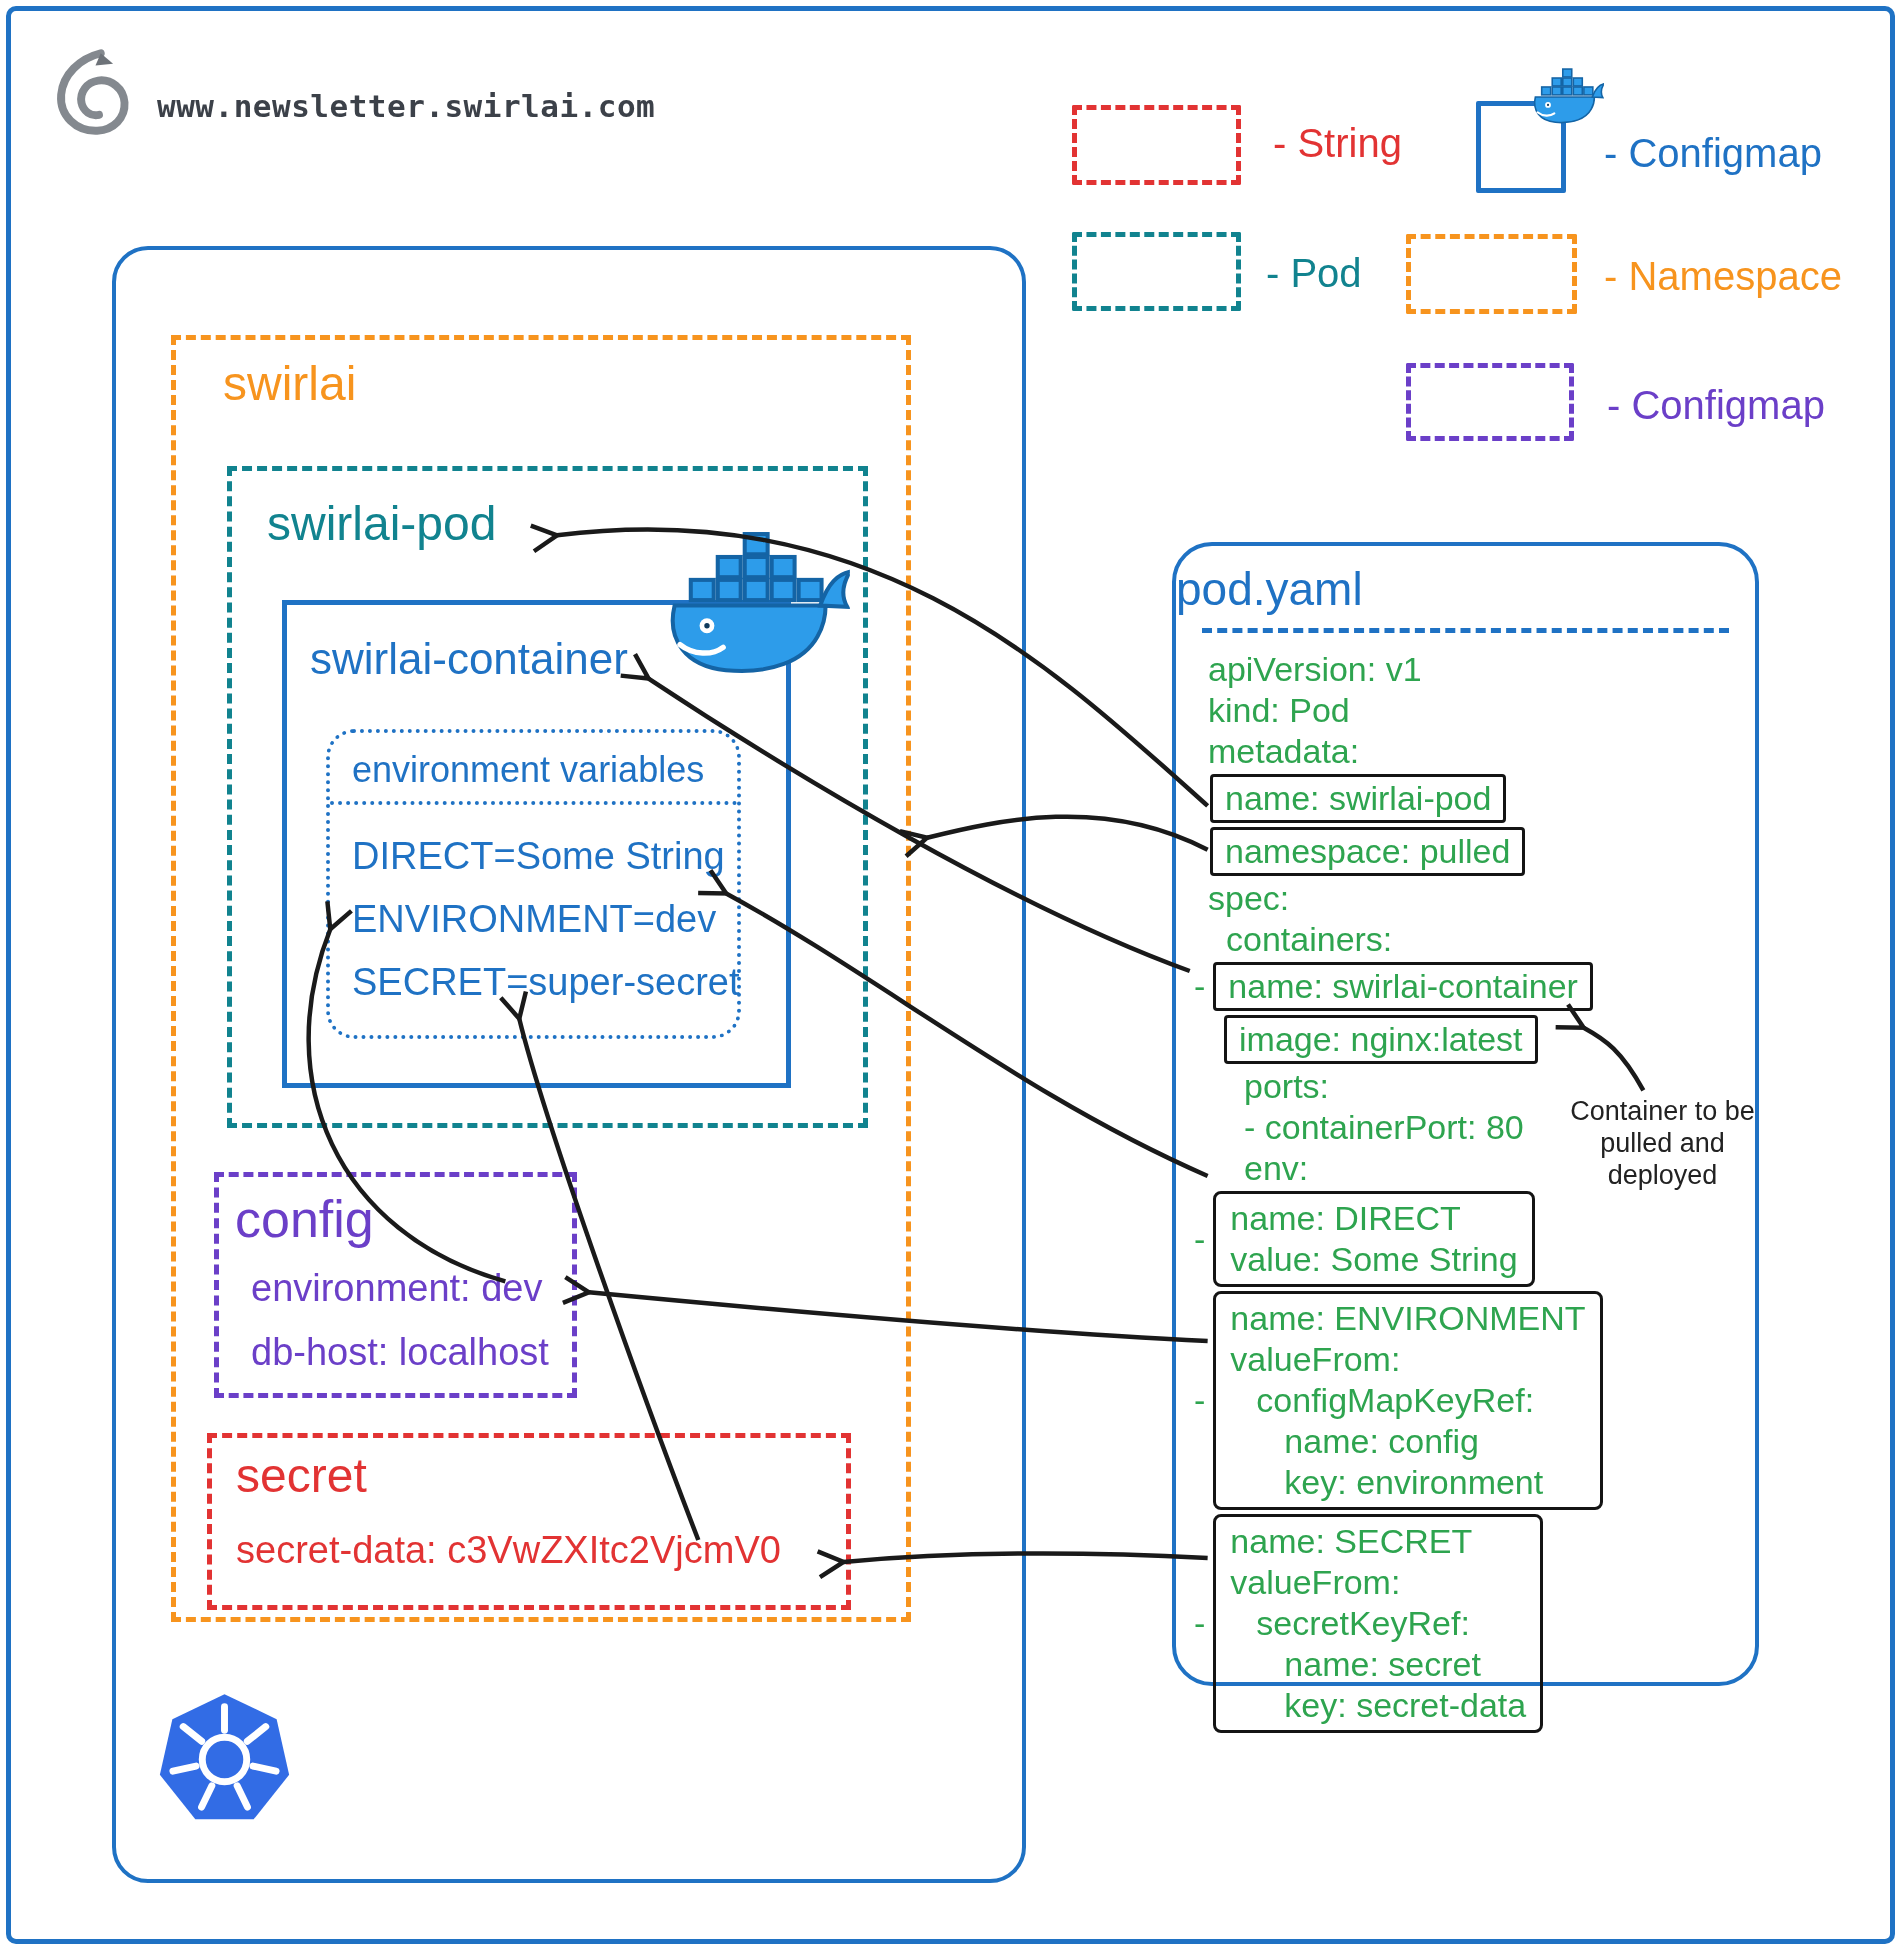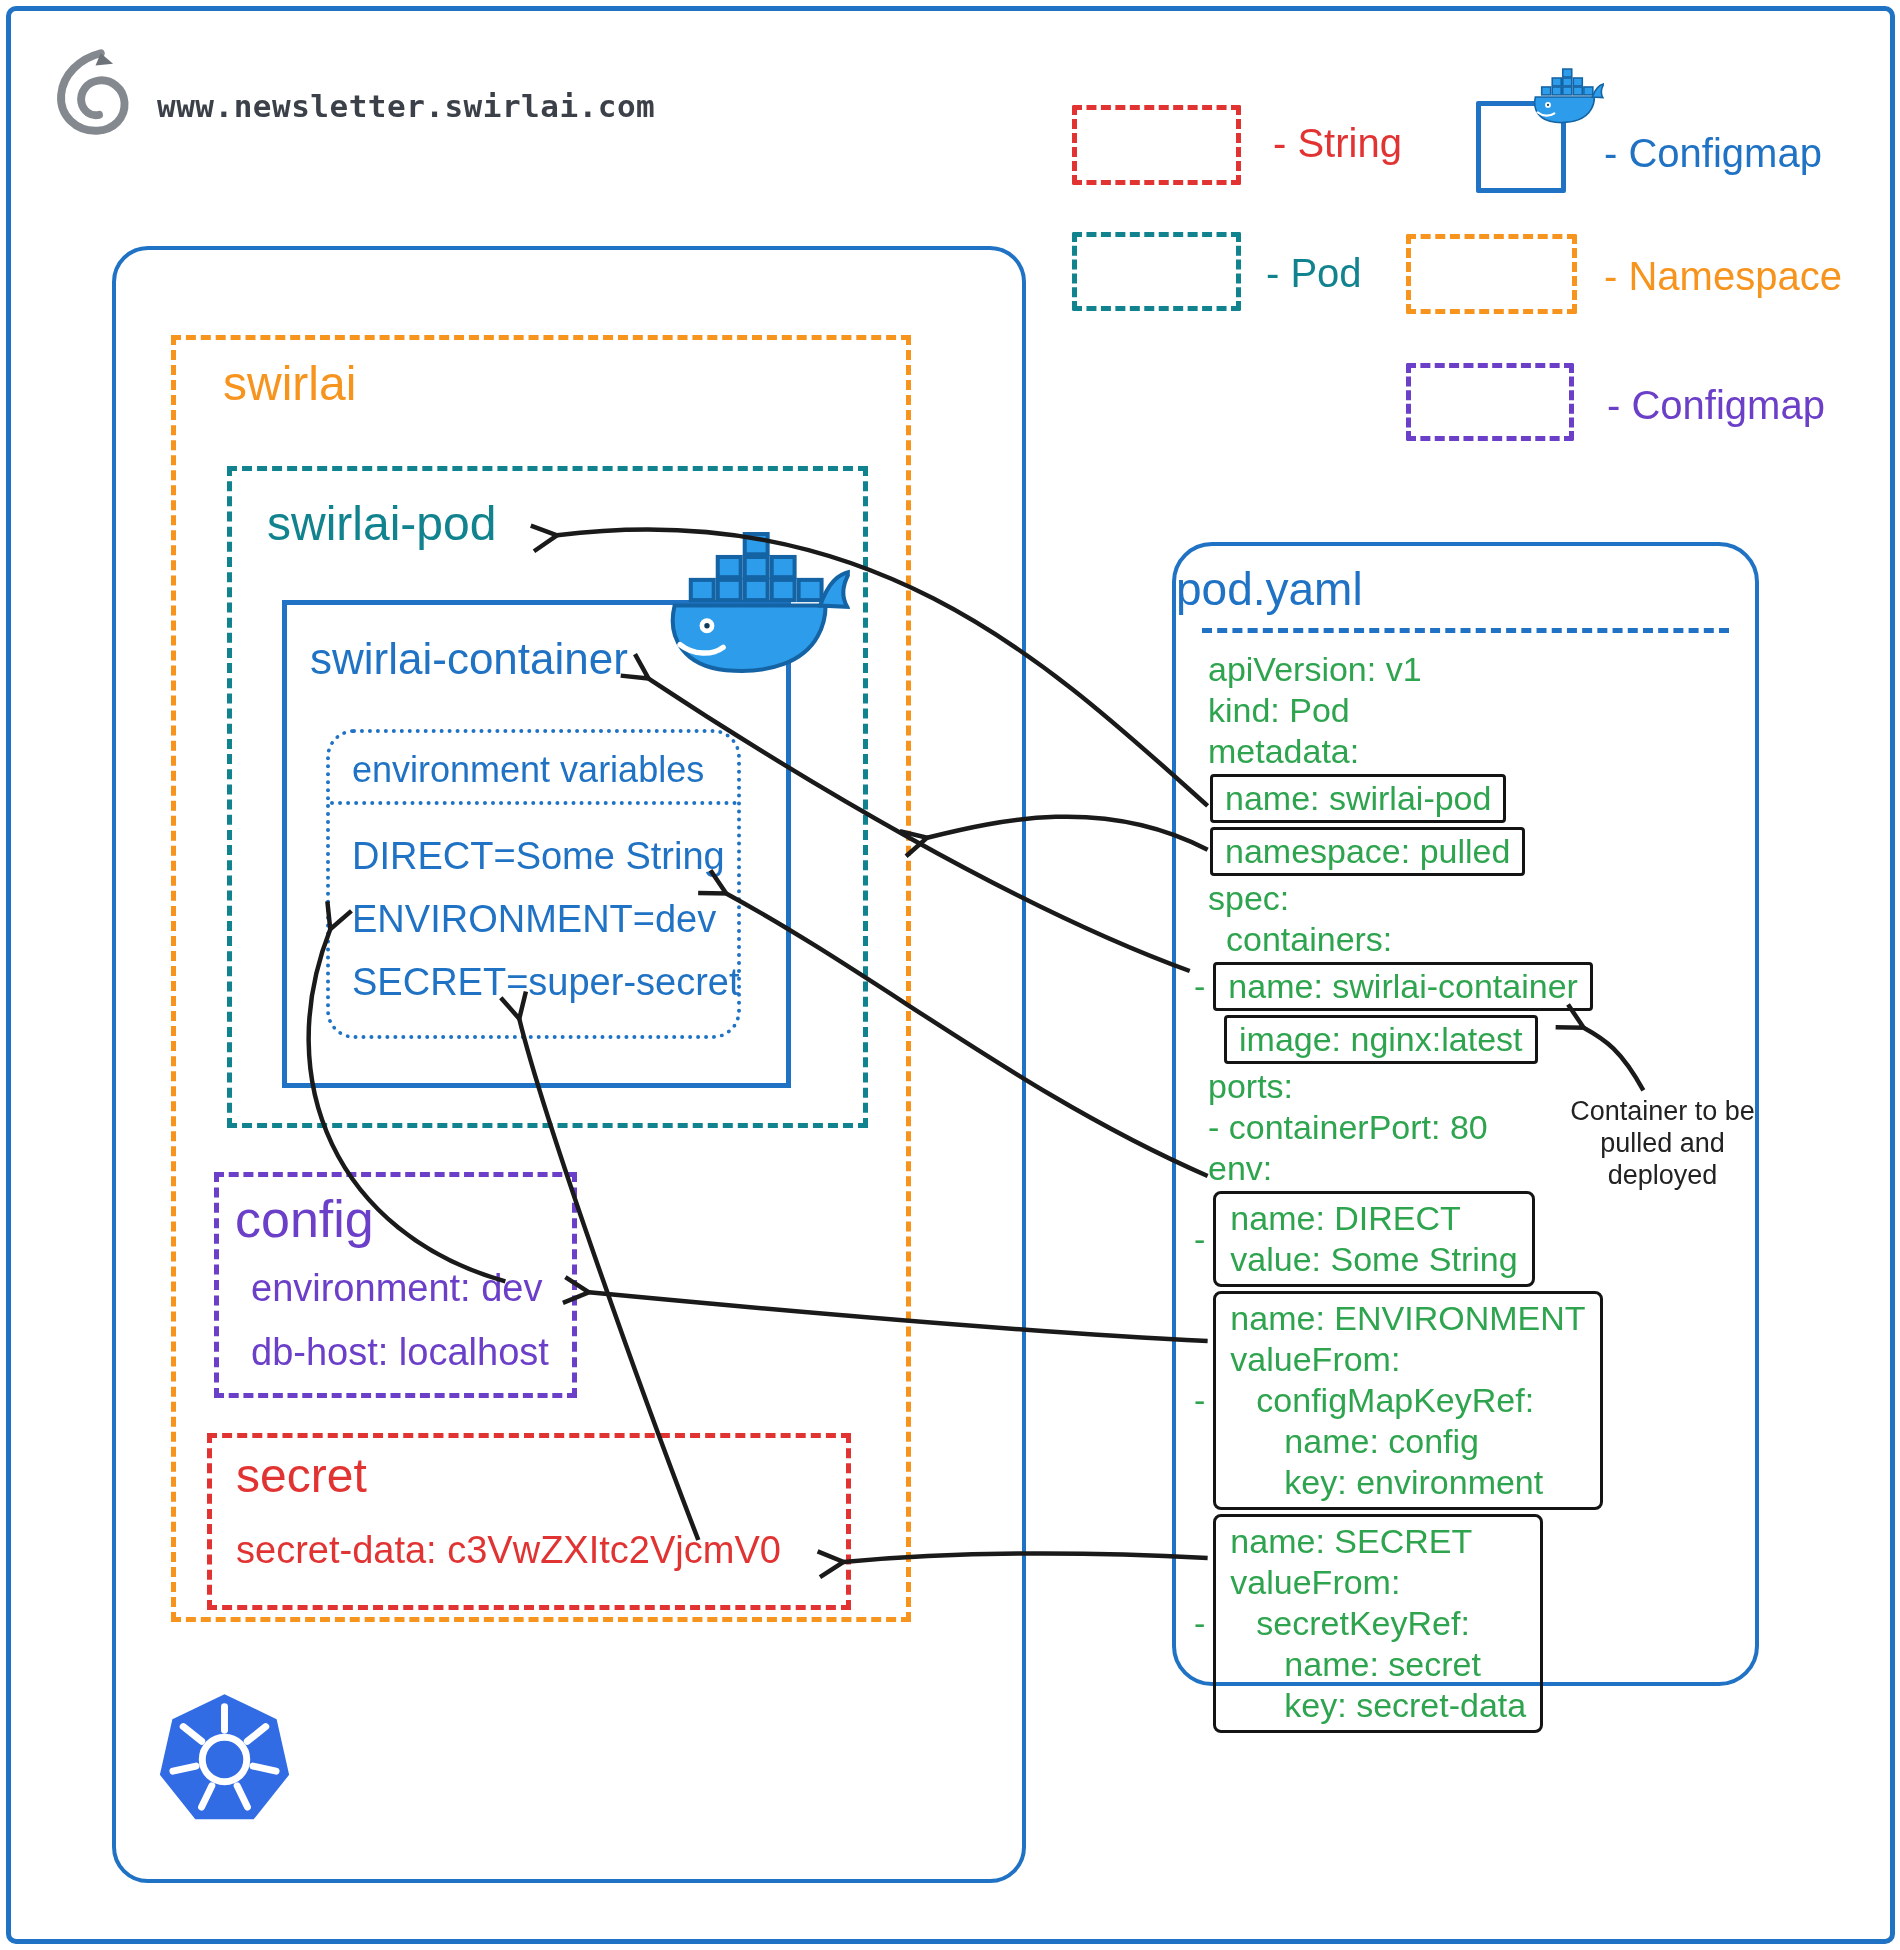--- a/index.html
+++ b/index.html
@@ -58,21 +58,21 @@
 
   .k8s-logo{position:absolute;left:155px;top:1690px;width:139px;height:139px;}
 
   
   .yaml-panel{position:absolute;left:1172px;top:542px;width:587px;height:1144px;border:4px solid var(--blue);border-radius:40px;}
   .yaml-title{margin-top:16px;text-align:left;font-size:46px;color:var(--blue);}
   .yaml-divider{margin:12px 26px 0 26px;border-top:5px dashed var(--blue);}
   .yaml-body{padding:16px 0 0 32px;font-size:34px;color:var(--green);}
   .yl{line-height:41px;white-space:nowrap;}
   .i1{margin-left:18px;}
-  .i2{}
+  .i2{margin-left:36px;}
   .rowflex{display:flex;align-items:center;gap:8px;margin-left:-14px;}
   .row-img{margin-left:16px;}
   .row-single{margin-left:2px;}
   .ybox{display:inline-block;border:3px solid #141414;border-radius:4px;padding:1px 12px;margin:2px 0;line-height:41px;white-space:nowrap;}
   .ybox.multi{border-radius:8px;padding:4px 14px;}
   .m1{margin-left:26px;}
   .m2{margin-left:54px;}
 
   .annotation{position:absolute;left:1563px;top:1095px;width:199px;text-align:center;font-size:27px;line-height:32px;color:#222;}
 

